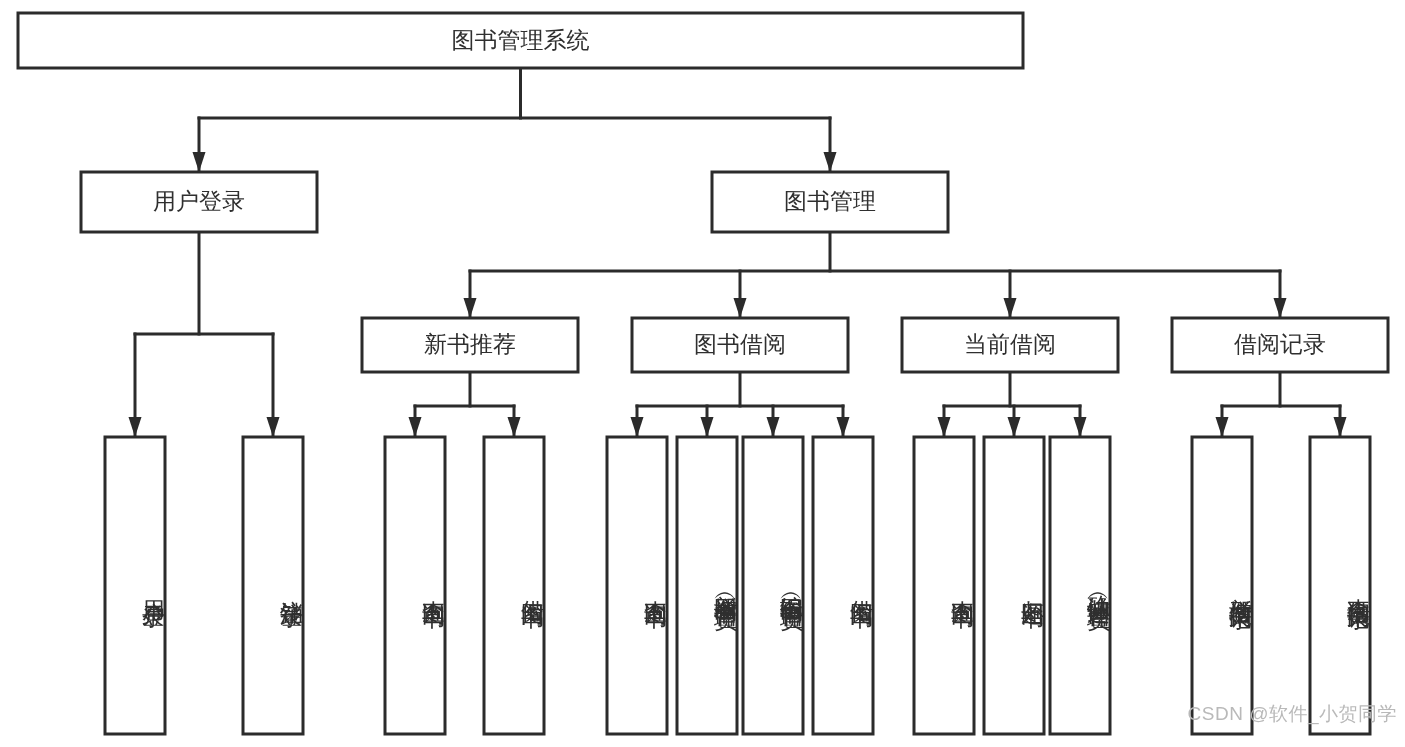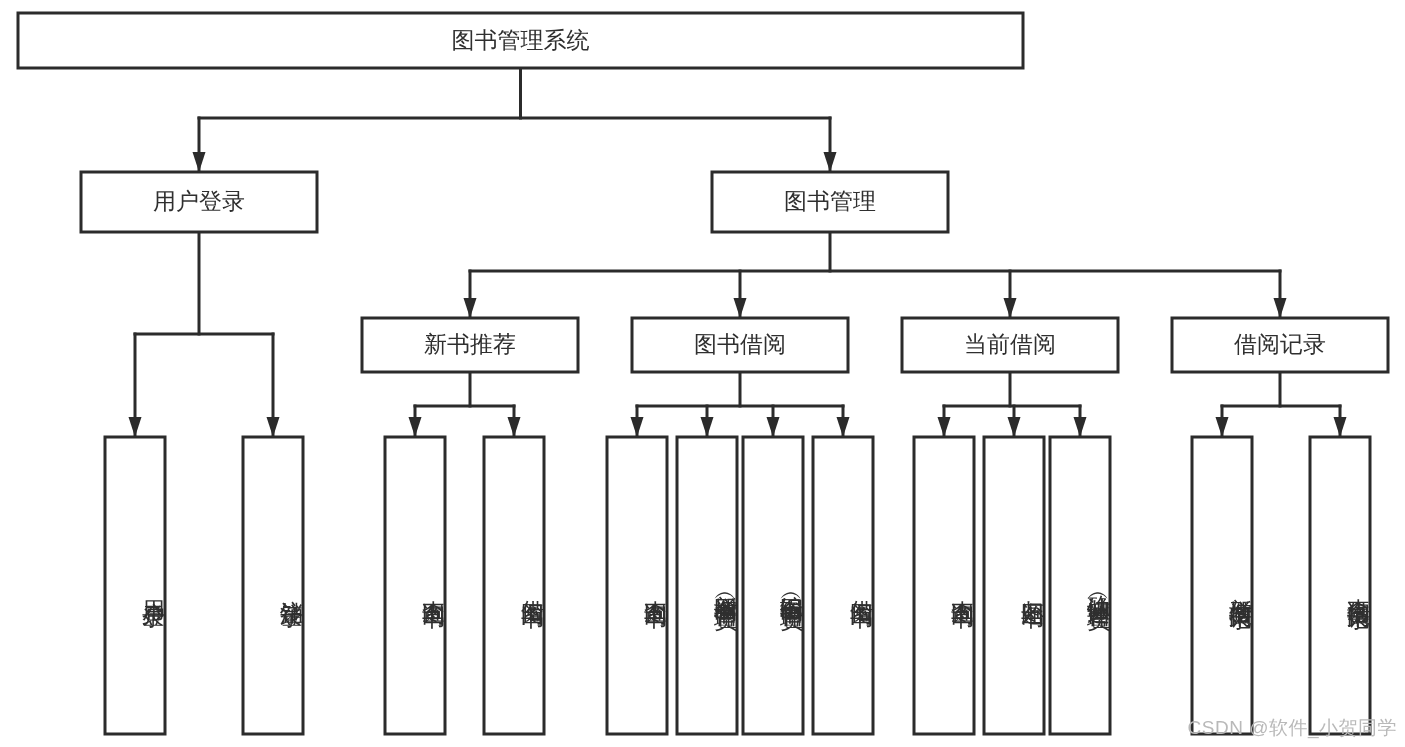--- a/index.html
+++ b/index.html
@@ -60,21 +60,21 @@
     line-height: 1;
     display: flex;
     align-items: flex-start;
     justify-content: center;
     text-align: center;
     pointer-events: none;
   }
   .watermark {
     position: absolute;
     right: 8px;
-    bottom: 6px;
+    bottom: 20px;
     font-family: "Liberation Sans", "DejaVu Sans", sans-serif;
     font-size: 19px;
     color: #b9b9b9;
     letter-spacing: 0.5px;
     white-space: nowrap;
   }
 </style>
 </head>
 <body>
 

